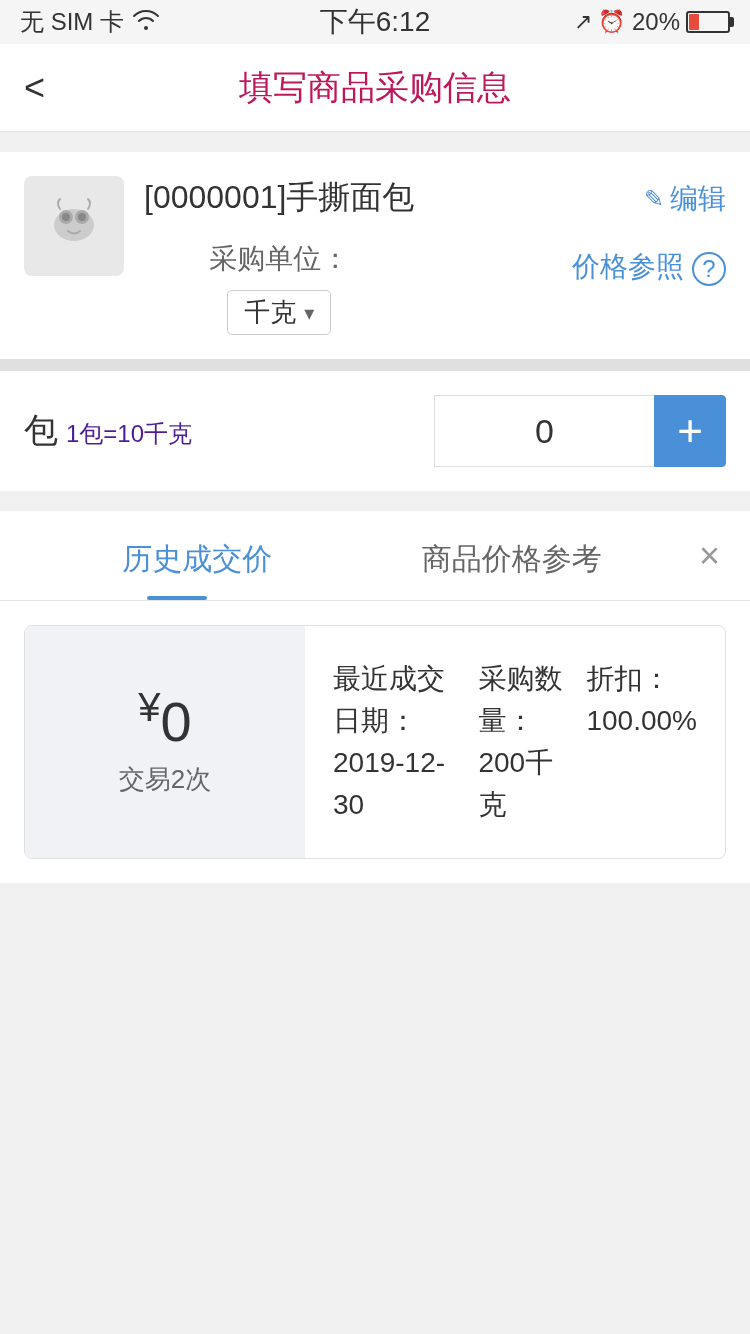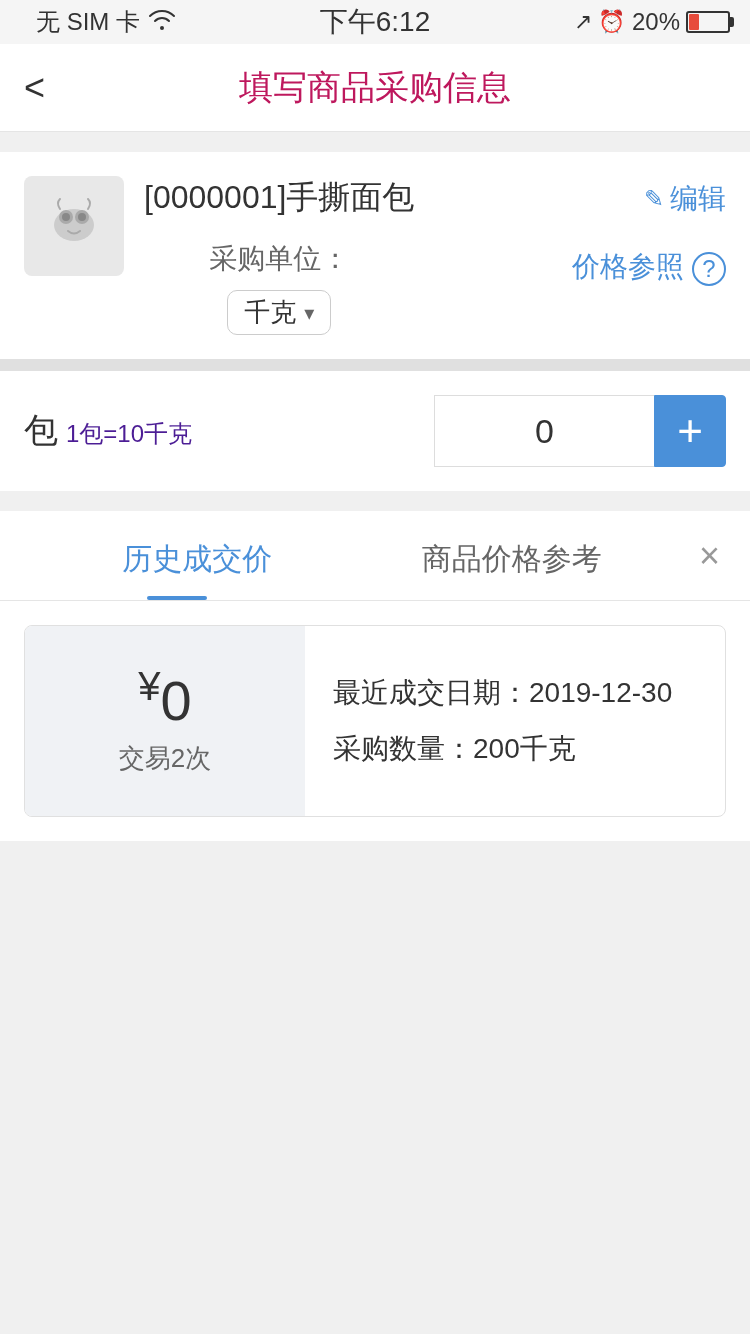--- a/index.html
+++ b/index.html
@@ -23,21 +23,20 @@
       justify-content: space-between;
       padding: 0 20px;
       font-size: 26px;
       color: #333;
     }
     .status-left {
       display: flex;
       align-items: center;
       gap: 8px;
       font-size: 24px;
-      margin-left: 16px;
     }
     .status-center {
       font-size: 28px;
       font-weight: 500;
       position: absolute;
       left: 50%;
       transform: translateX(-50%);
     }
     .status-right {
       display: flex;
@@ -145,21 +144,21 @@
       color: #666;
       flex-direction: column;
     }
     .unit-label {
       color: #666;
     }
     .unit-selector {
       display: flex;
       align-items: center;
       border: 1px solid #ccc;
-      border-radius: 10px;
+      border-radius: 5px;
       padding: 4px 16px;
       font-size: 26px;
       color: #333;
       background: #fff;
       gap: 8px;
     }
     .unit-arrow {
       color: #666;
       font-size: 20px;
     }
@@ -322,21 +321,20 @@
     }
     .history-count {
       font-size: 26px;
       color: #666;
       margin-top: 12px;
     }
     .history-right {
       flex: 1;
       padding: 32px 28px;
       display: flex;
-      flex-direction: column;
       gap: 14px;
       justify-content: center;
     }
     .history-detail-row {
       font-size: 28px;
       color: #333;
       line-height: 1.5;
     }
 
     
@@ -450,18 +448,21 @@
         </div>
         <div class="history-count">交易2次</div>
       </div>
       <div class="history-right">
         <div class="history-detail-row">
           <span>最近成交日期：</span><span>2019-12-30</span>
         </div>
         <div class="history-detail-row">
           <span>采购数量：</span><span>200千克</span>
         </div>
+        <div class="history-detail-row">
+          <span>折扣：</span><span>100.00%</span>
+        </div>
       </div>
     </div>
   </div>
 </div>
 
 <div class="bottom-area"></div>
 
 </body></html>

